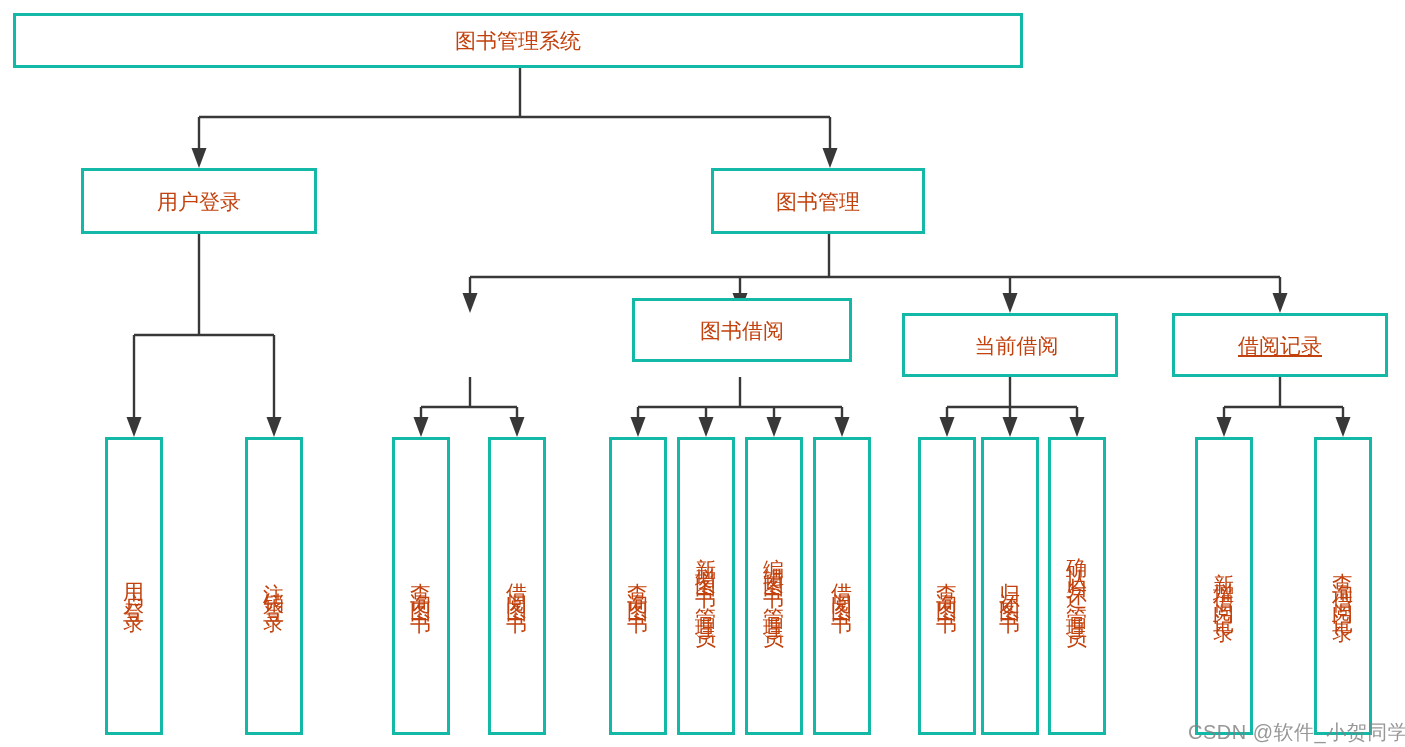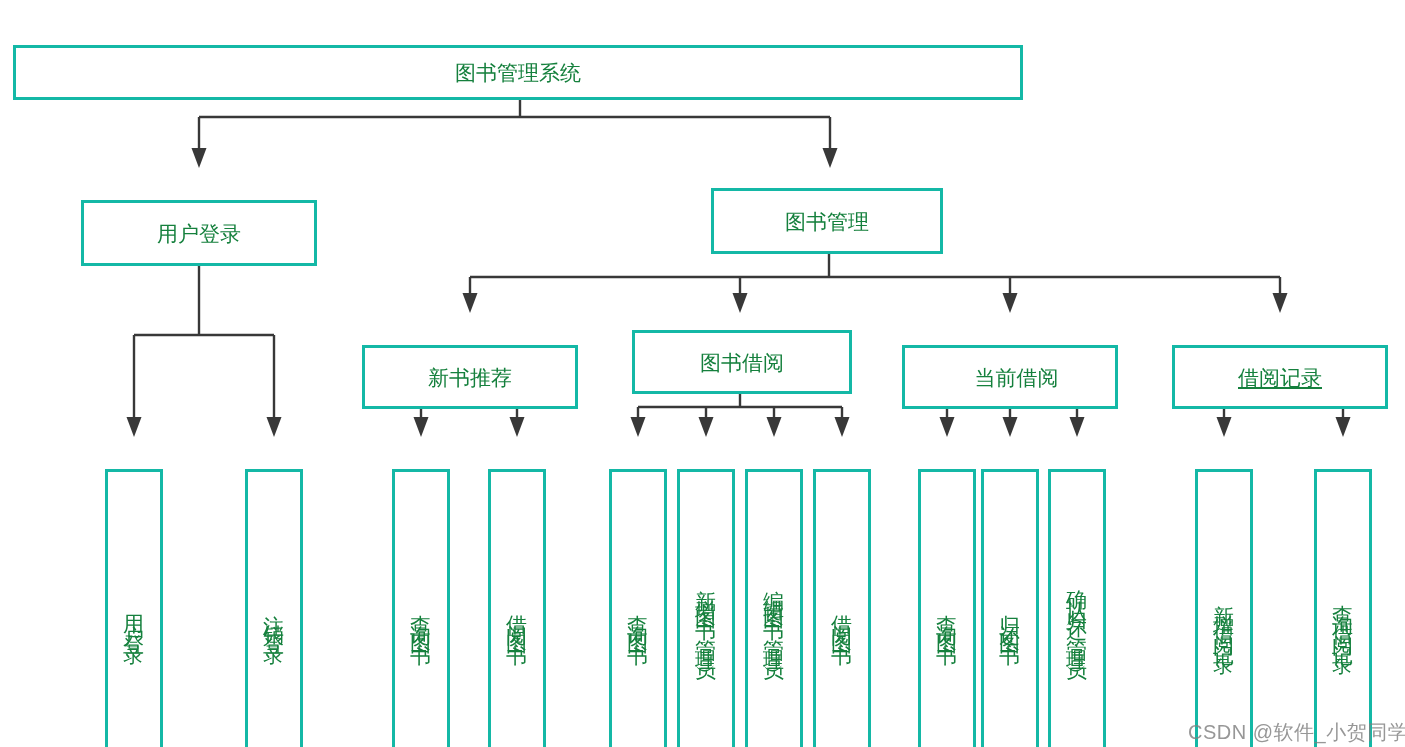--- a/index.html
+++ b/index.html
@@ -23,26 +23,25 @@
     pointer-events: none;
   }
   .node {
     position: absolute;
     box-sizing: border-box;
     border: 3px solid #14b8a6;
     background: #ffffff;
     display: flex;
     align-items: center;
     justify-content: center;
-    color: #15803d;
+    color: #c2410c;
     font-size: 21px;
     line-height: 1;
     white-space: nowrap;
     z-index: 2;
-    margin-top: 32px;
   }
   .node.leaf {
     writing-mode: vertical-rl;
     text-orientation: mixed;
     letter-spacing: 10px;
     white-space: normal;
     font-size: 21px;
     border-width: 3px;
   }
   .node.root { border-width: 3px; }
@@ -111,23 +110,22 @@
       <polygon points="939.5,417 954.5,417 947,437" fill="#383838"></polygon>
       <polygon points="1002.5,417 1017.5,417 1010,437" fill="#383838"></polygon>
       <polygon points="1069.5,417 1084.5,417 1077,437" fill="#383838"></polygon>
       <polygon points="1216.5,417 1231.5,417 1224,437" fill="#383838"></polygon>
       <polygon points="1335.5,417 1350.5,417 1343,437" fill="#383838"></polygon>
     </svg>
 
   <div class="node root" style="left:13px; top:13px; width:1010px; height:55px;">图书管理系统</div>
 
   <div class="node" style="left:81px; top:168px; width:236px; height:66px;">用户登录</div>
-  <div class="node" style="left:711px; top:156px; width:232px; height:66px;">图书管理</div>
+  <div class="node" style="left:711px; top:168px; width:214px; height:66px;">图书管理</div>
 
-  <div class="node" style="left:362px; top:313px; width:216px; height:64px;">新书推荐</div>
   <div class="node" style="left:632px; top:298px; width:220px; height:64px;">图书借阅</div>
   <div class="node" style="left:902px; top:313px; width:216px; height:64px;padding-left:13px;">当前借阅</div>
   <div class="node" style="left:1172px; top:313px; width:216px; height:64px;text-decoration:underline;">借阅记录</div>
 
   <div class="node leaf" style="left:105px; top:437px; width:58px; height:298px;">用户登录</div>
   <div class="node leaf" style="left:245px; top:437px; width:58px; height:298px;">注销登录</div>
 
   <div class="node leaf" style="left:392px; top:437px; width:58px; height:298px;">查询图书</div>
   <div class="node leaf" style="left:488px; top:437px; width:58px; height:298px;">借阅图书</div>
 

